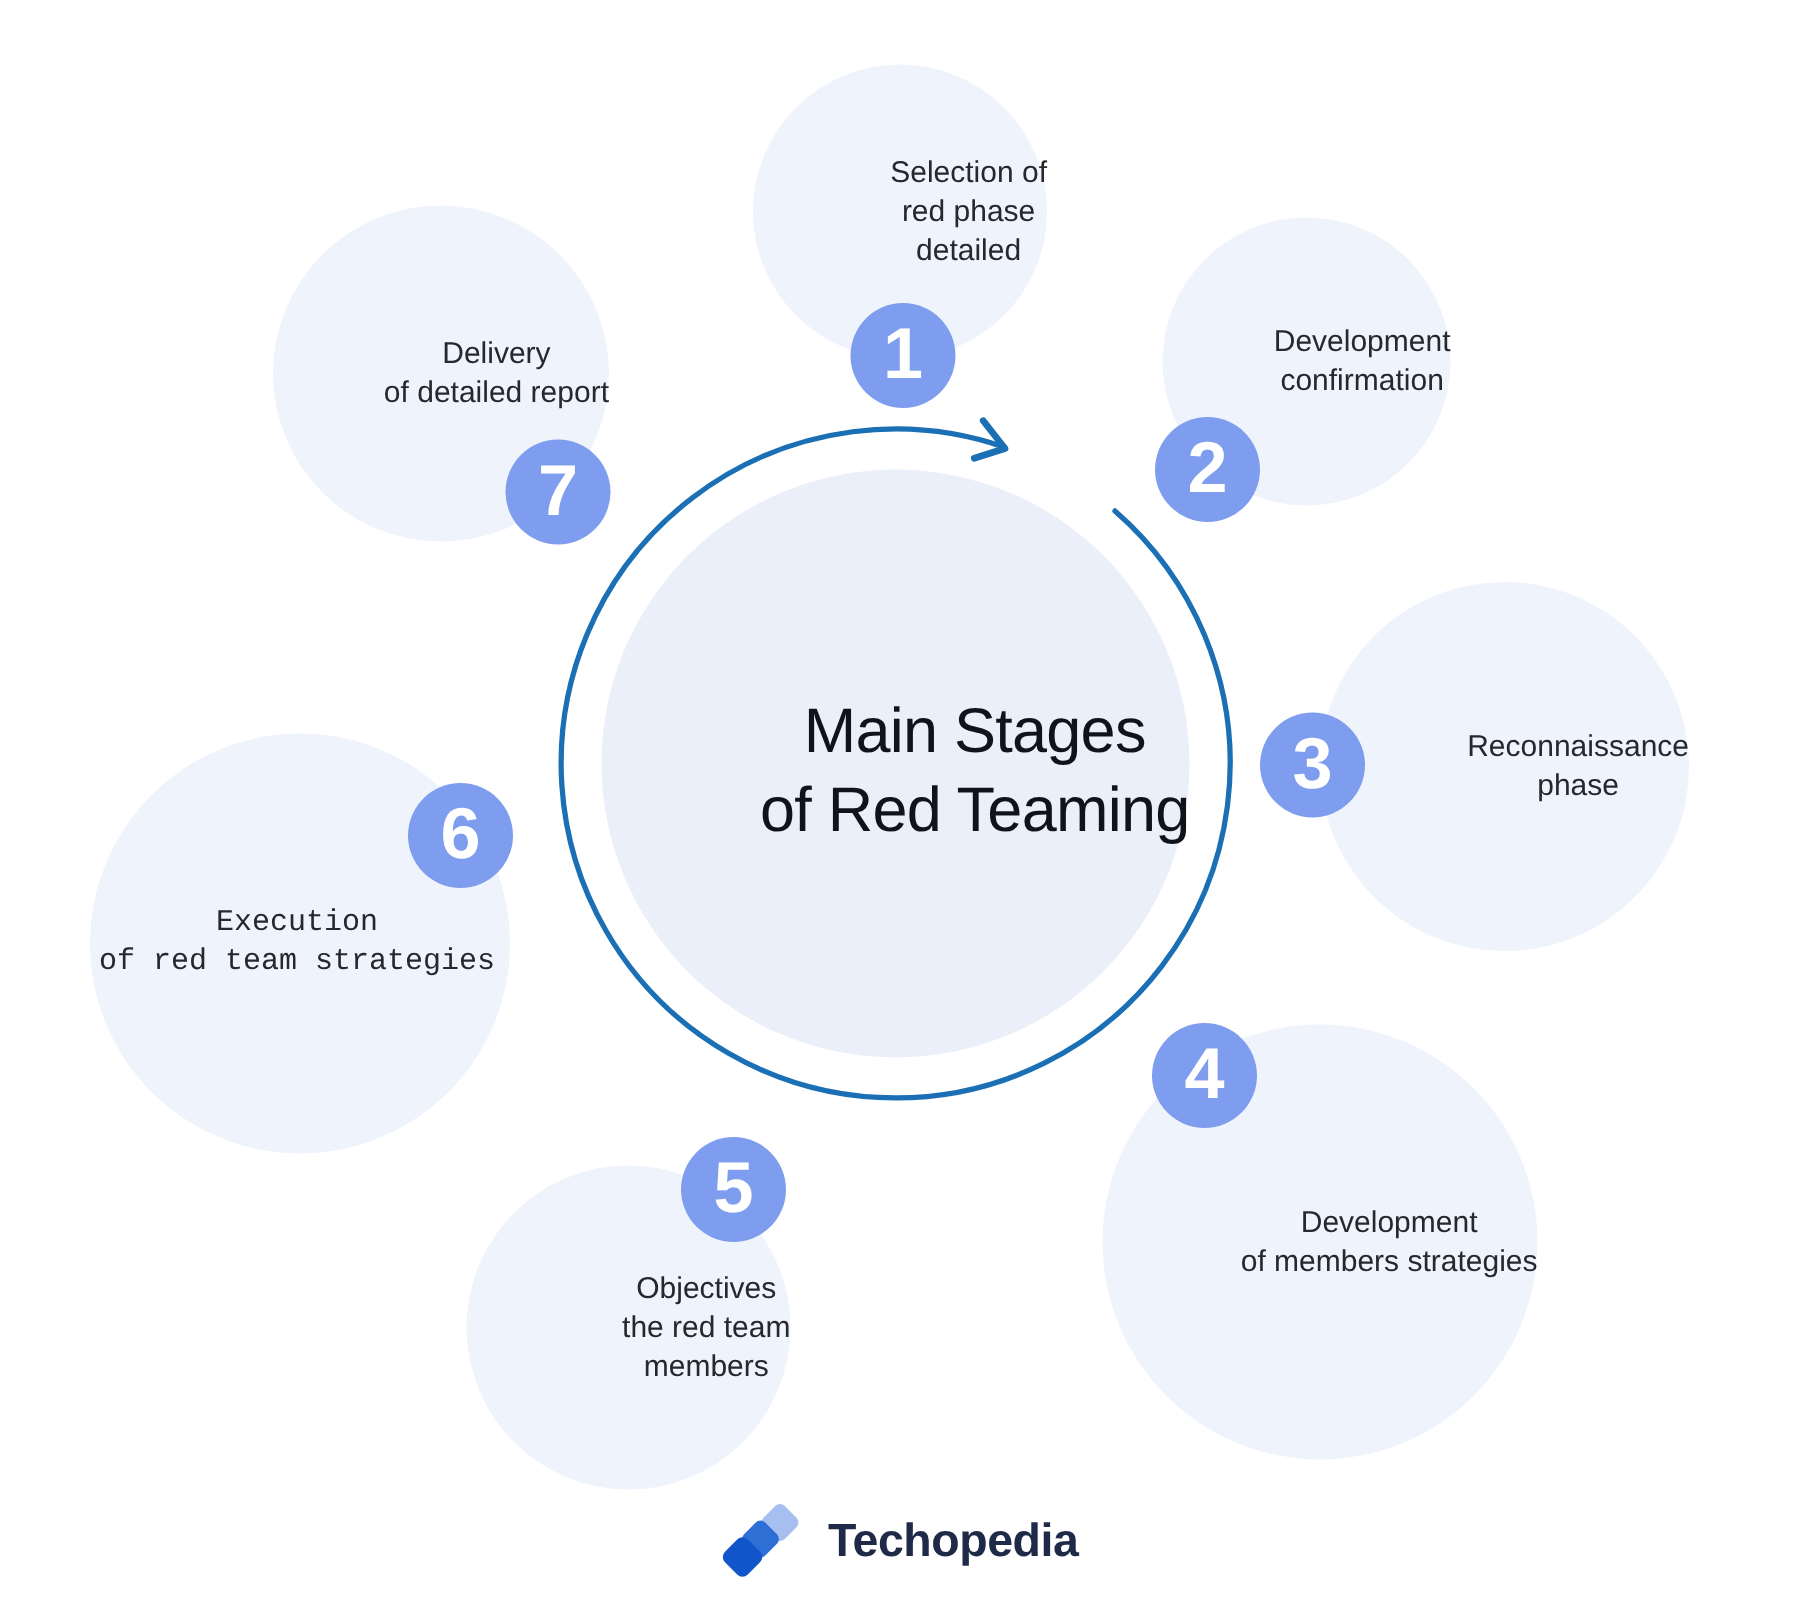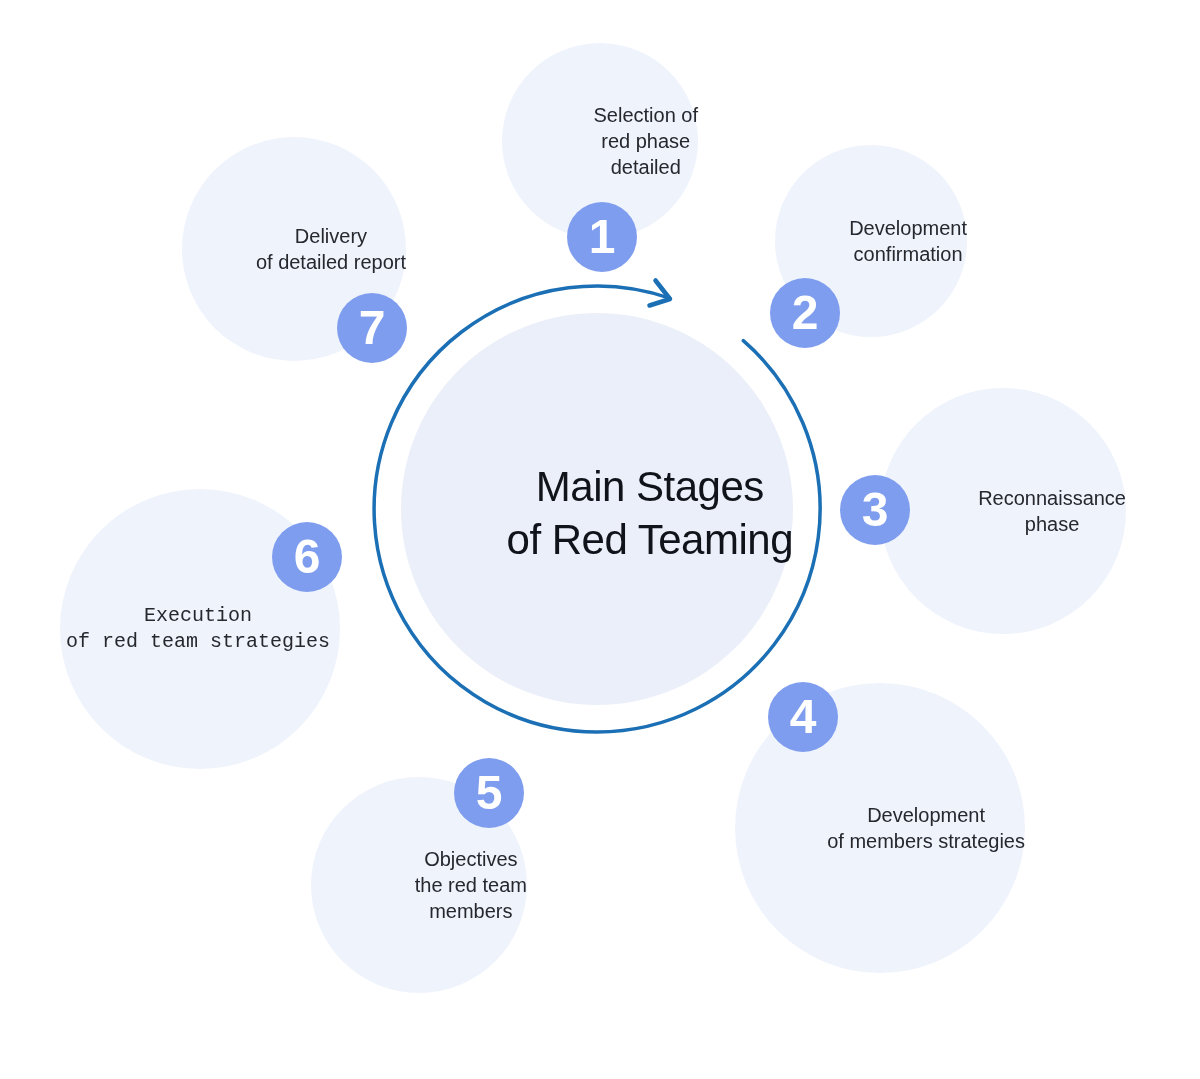--- a/index.html
+++ b/index.html
@@ -178,14 +178,22 @@
   </div>
 
   <div class="badge b1">1</div>
   <div class="badge b2">2</div>
   <div class="badge b3">3</div>
   <div class="badge b4">4</div>
   <div class="badge b5">5</div>
   <div class="badge b6">6</div>
   <div class="badge b7">7</div>
 
+  <div class="footer">
+    <svg class="logo-icon" width="58" height="56" viewBox="0 0 58 56" aria-hidden="true">
+      <rect class="tile-light" x="-10" y="-10" width="20" height="20" rx="4.5" transform="translate(39 16) rotate(45)"></rect>
+      <rect class="tile-mid" x="-10" y="-10" width="20" height="20" rx="4.5" transform="translate(26 27) rotate(45)"></rect>
+      <rect class="tile-dark" x="-10.75" y="-10.75" width="21.5" height="21.5" rx="5" transform="translate(14 39) rotate(45)"></rect>
+    </svg>
+    <div class="wordmark">Techopedia</div>
+  </div>
 
 </div>
 
 </body></html>

